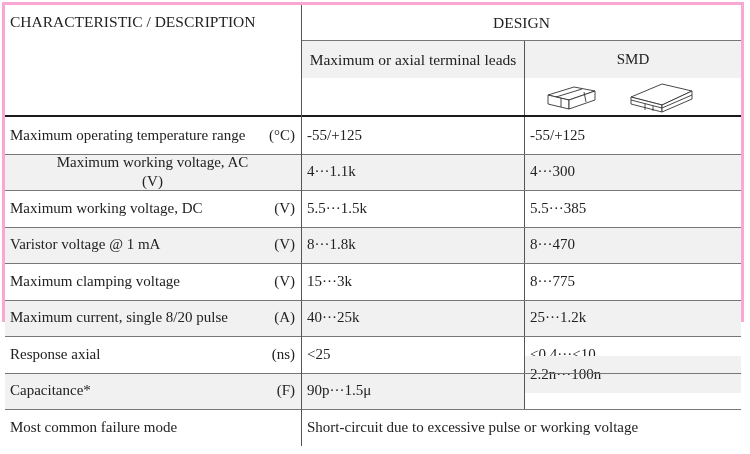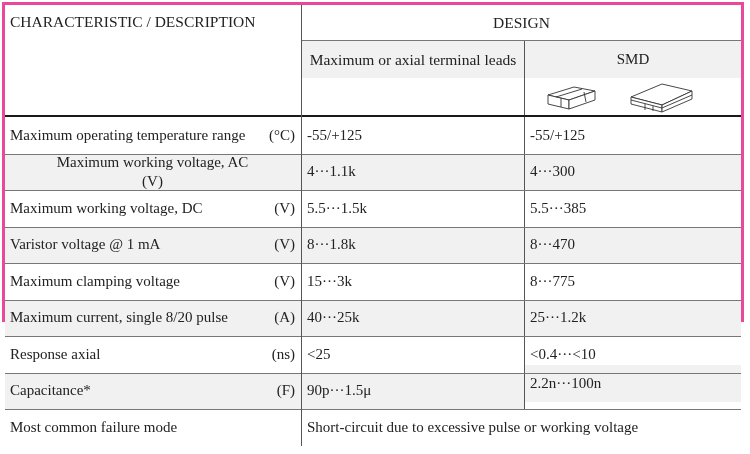--- a/index.html
+++ b/index.html
@@ -1,19 +1,19 @@
 <!DOCTYPE html>
 <html><head>
   <meta charset="utf-8">
   <style>
     html, body { margin: 0; padding: 0; background: #ffffff; }
     body { width: 750px; height: 454px; position: relative; overflow: hidden;
       font-family: "Liberation Serif", "DejaVu Serif", serif; color: #222; font-size: 15px; }
     .tbl { position: absolute; left: 2px; top: 2px; width: 742px; height: 320px;
-      border: 3px solid #ec4899; box-sizing: border-box; }
+      border: 3px solid #f9a8d4; box-sizing: border-box; }
     .cell { position: absolute; box-sizing: border-box; display: flex; align-items: center; }
     .vline { position: absolute; background: #555; width: 1px; }
     .hline { position: absolute; background: #777; height: 1px; }
     .gray { background: #f1f1f1; }
     .char-head { left: 0; top: 0; width: 296px; height: 110px; align-items: flex-start; padding: 8px 0 0 5px; font-size: 15.5px; }
     .design-head { left: 297px; top: 0; width: 439px; height: 35px; justify-content: center; font-size: 15.5px; }
     .sub-radial { left: 297px; top: 36px; width: 222px; height: 37px; justify-content: center; font-size: 15.5px; }
     .sub-smd { left: 520px; top: 36px; width: 216px; height: 37px; justify-content: center; font-size: 15px; }
     .icon-row { left: 520px; top: 73px; width: 216px; height: 37px; }
     .label-cell { left: 0; width: 296px; padding: 0 6px 0 5px; justify-content: space-between; }
@@ -112,21 +112,21 @@
       </div>
       <div class="cell val1" style="top: 331px; height: 36.5px;">&lt;25</div>
       <div class="cell val2" style="top: 331px; height: 36.5px;">&lt;0.4···&lt;10</div>
       <div class="vline" style="left: 519px; top: 331px; height: 36.5px;"></div>
       <div class="hline" style="left: 0px; top: 331px; width: 736px;"></div>
       <div class="cell label-cell gray" style="top: 367.5px; height: 36.5px;">
         <span>Capacitance*</span>
         <span class="unit">(F)</span>
       </div>
       <div class="cell val1 gray" style="top: 367.5px; height: 36.5px; text-align: right;">90p···1.5μ</div>
-      <div class="cell val2 gray" style="top: 360px; height: 36.5px; text-align: center;">2.2n···100n</div>
+      <div class="cell val2 gray" style="top: 351px; height: 36.5px; text-align: center;">2.2n···100n</div>
       <div class="vline" style="left: 519px; top: 367.5px; height: 36.5px;"></div>
       <div class="hline" style="left: 0px; top: 367.5px; width: 736px;"></div>
       <div class="cell label-cell" style="top: 404px; height: 37px;">
         <span>Most common failure mode</span>
         <span class="unit"></span>
       </div>
       <div class="cell span2" style="top: 404px; height: 37px;">Short-circuit due to excessive pulse or working voltage</div>
       <div class="hline" style="left: 0px; top: 404px; width: 736px;"></div>
       <div class="vline" style="left: 296px; top: 0px; height: 441px;"></div>
     </div>

